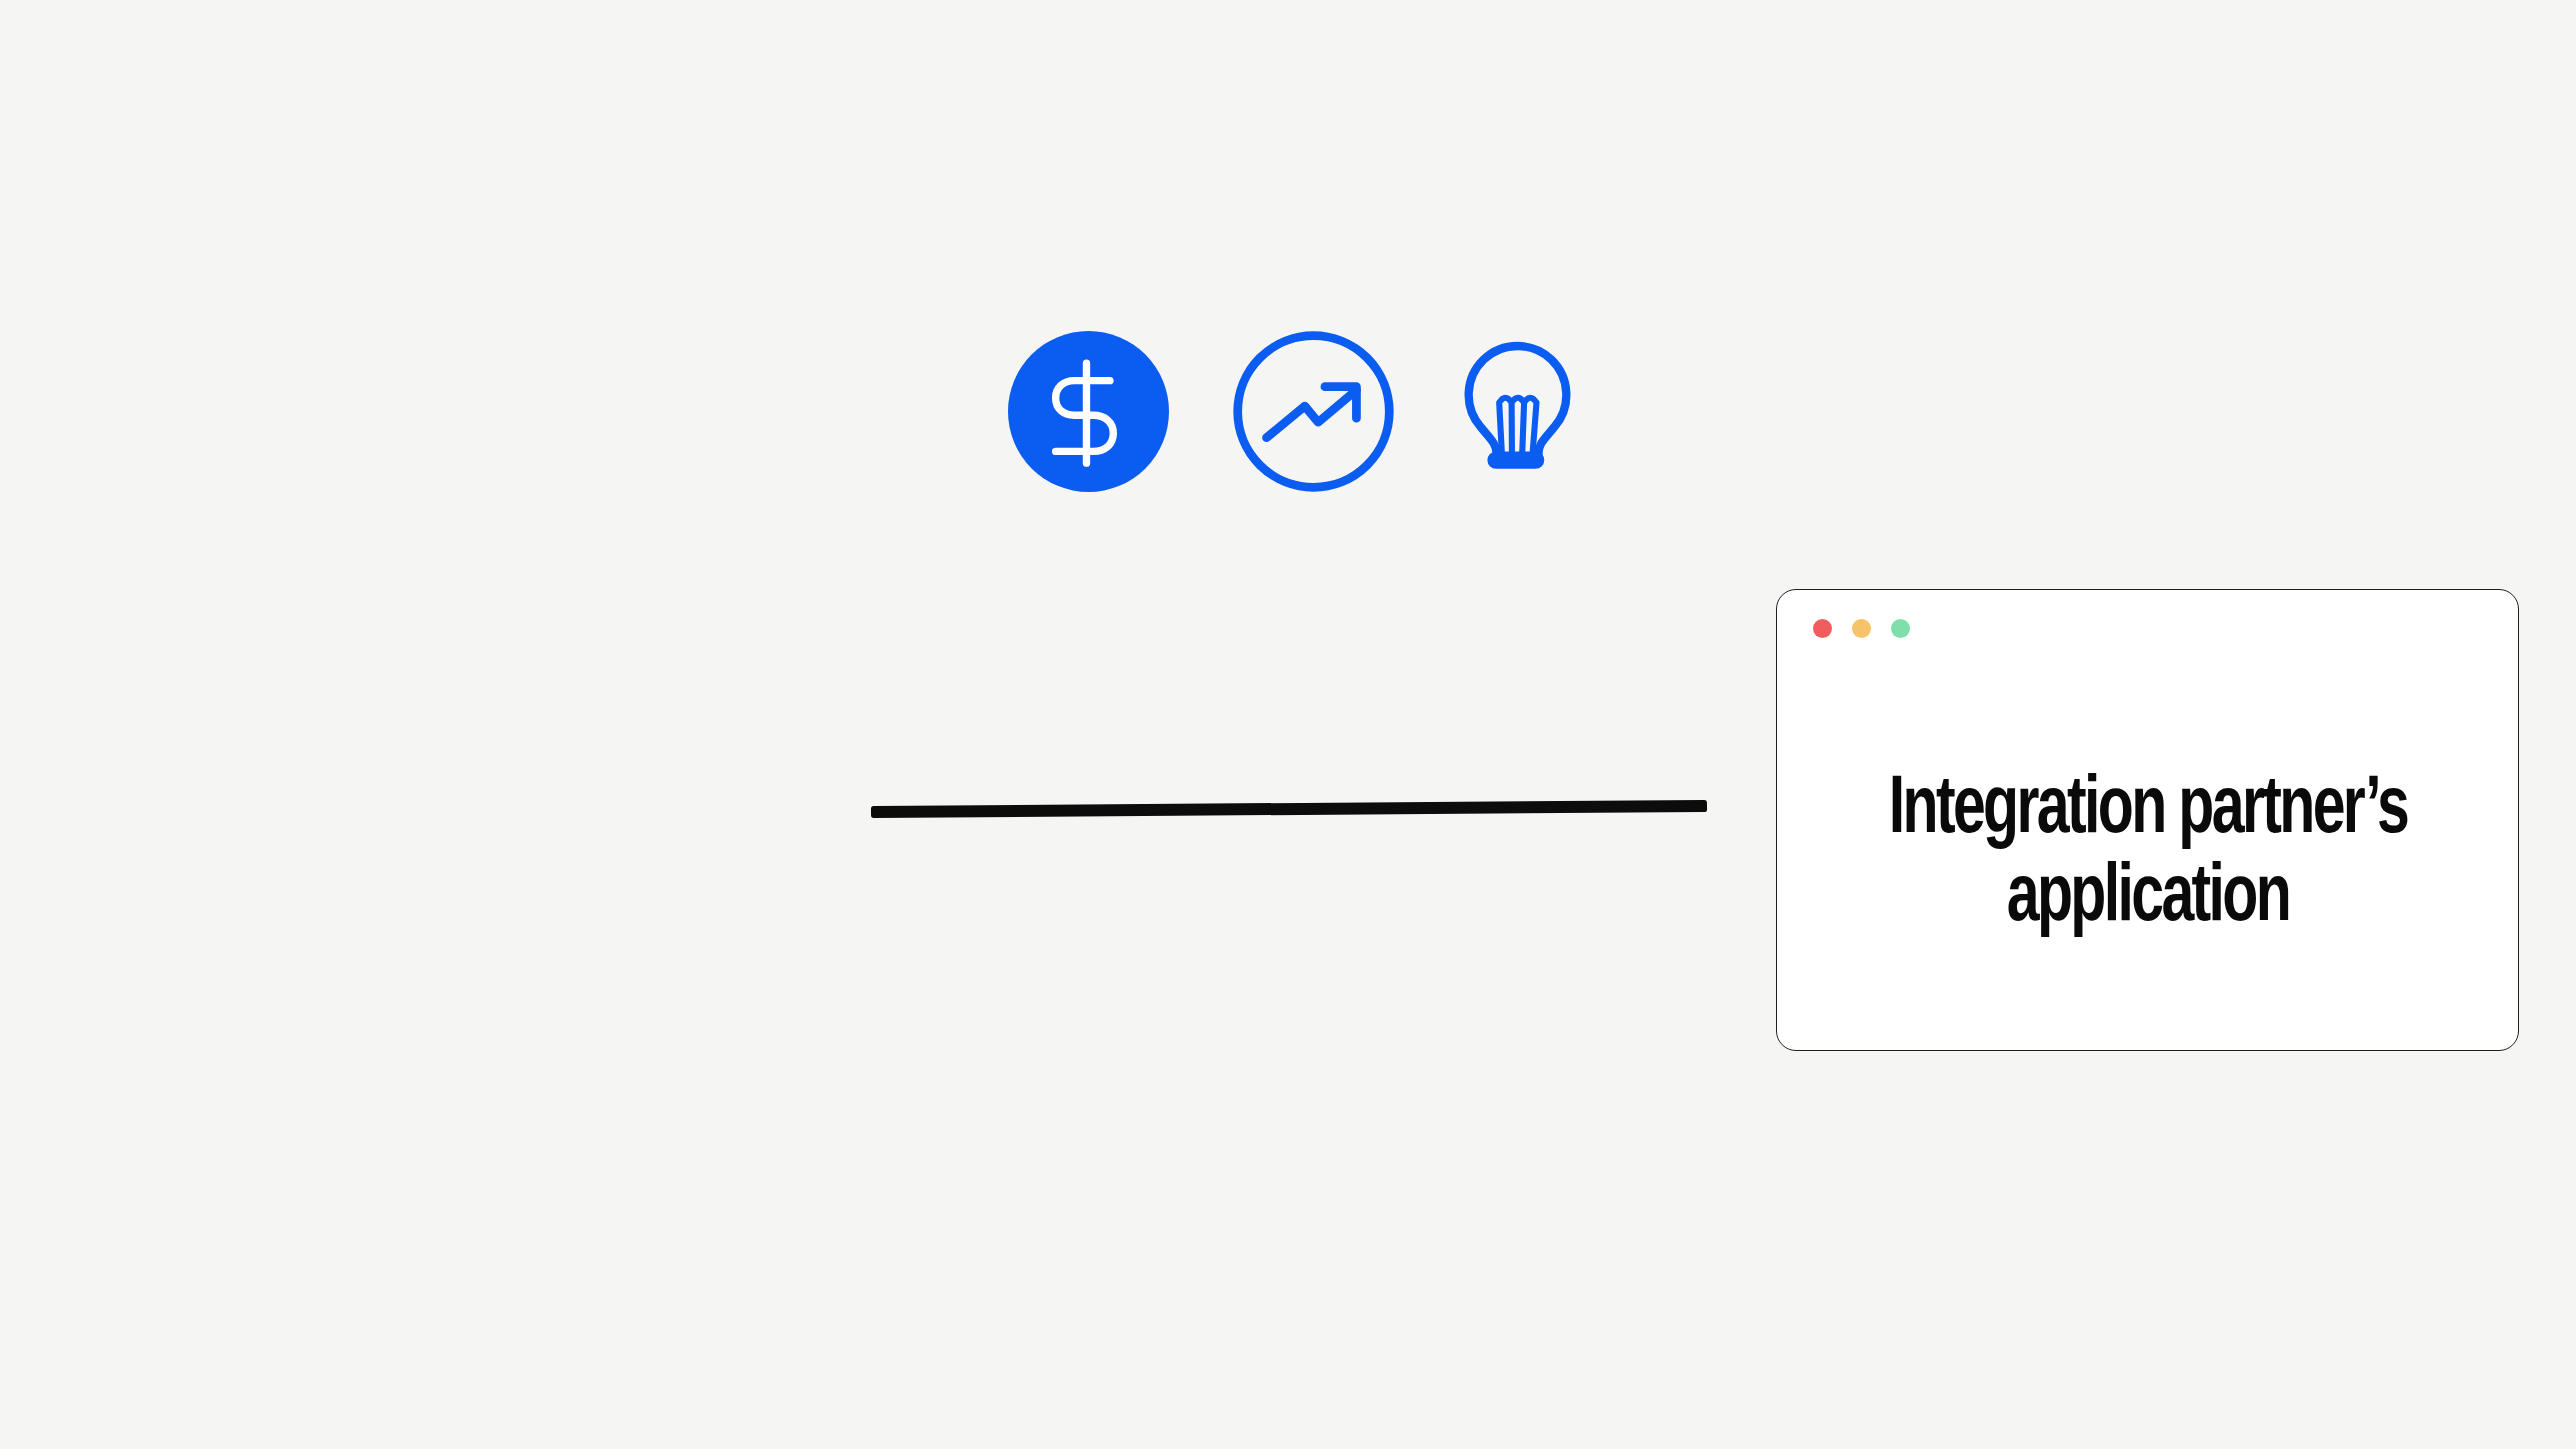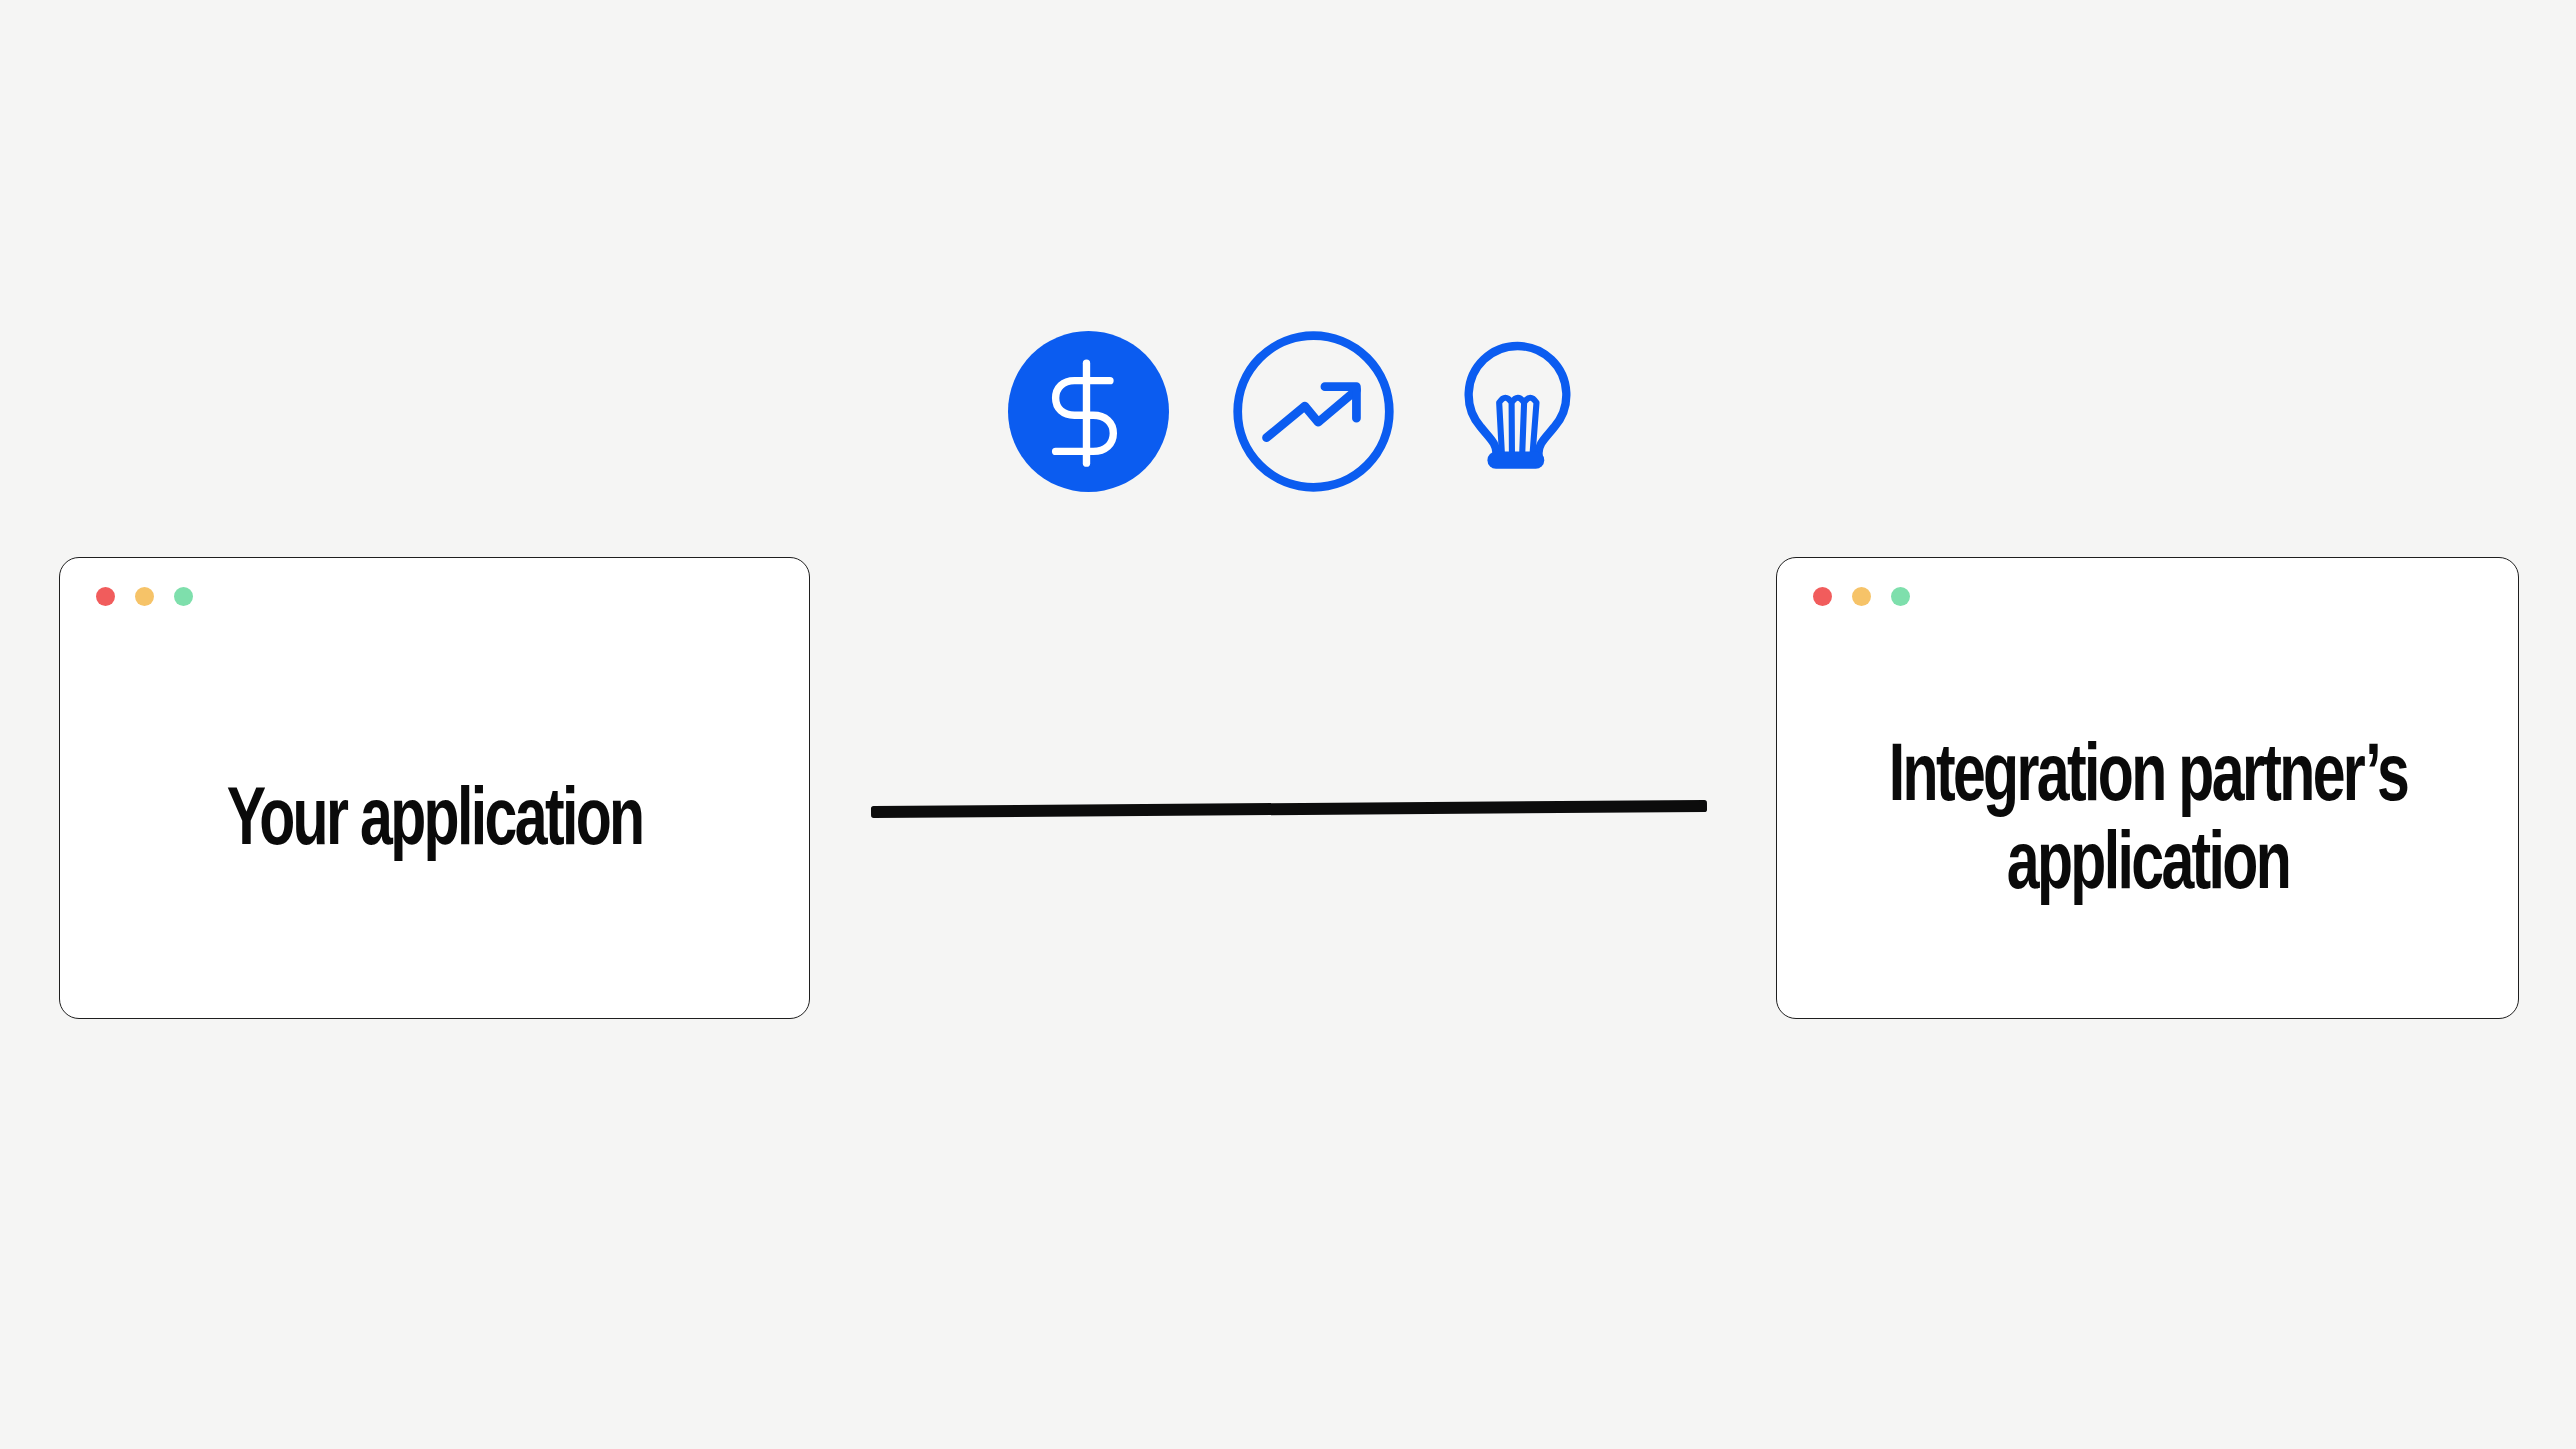--- a/index.html
+++ b/index.html
@@ -26,21 +26,21 @@
   .window{
     position:absolute;
     background:#FFFFFF;
     border:1.7px solid var(--win-border);
     border-radius:20px;
     display:flex;
     align-items:center;
     justify-content:center;
   }
   .window--left{left:59px;top:557px;width:751px;height:462px;}
-  .window--right{left:1776px;top:557px;width:743px;height:462px;}
+  .window--right{left:1776px;top:589px;width:743px;height:462px;}
   .traffic-lights{
     position:absolute;
     left:36px;top:29px;
     display:flex;gap:20px;
   }
   .dot{width:19px;height:19px;border-radius:50%;}
   .dot--red{background:var(--dot-red);}
   .dot--yellow{background:var(--dot-yellow);}
   .dot--green{background:var(--dot-green);}
   .window-title{
@@ -87,28 +87,20 @@
   </svg>
 
   <svg class="icon icon--bulb" viewBox="0 0 100 128" aria-hidden="true">
     <path d="M31,113 C32,103 24,97 17,88 A44,44 0 1 1 83,88 C76,97 68,103 69,113" fill="none" stroke="var(--accent)" stroke-width="7.5" stroke-linecap="round" stroke-linejoin="round"></path>
     <path d="M36,113 L33.5,66 q5.6,-9 11.2,0 q5.6,-9 11.2,0 q5.6,-9 11.2,0 L63.5,113 M44.7,67 L45,113 M55.9,67 L54.2,113" fill="none" stroke="var(--accent)" stroke-width="5.5" stroke-linecap="round" stroke-linejoin="round"></path>
     <rect x="22.9" y="110" width="51.2" height="15.5" rx="7.7" fill="var(--accent)"></rect>
   </svg>
 
   <div class="connector"></div>
 
-  <div class="window window--left">
-    <div class="traffic-lights">
-      <span class="dot dot--red"></span>
-      <span class="dot dot--yellow"></span>
-      <span class="dot dot--green"></span>
-    </div>
-    <div class="window-title">Your application</div>
-  </div>
 
   <div class="window window--right">
     <div class="traffic-lights">
       <span class="dot dot--red"></span>
       <span class="dot dot--yellow"></span>
       <span class="dot dot--green"></span>
     </div>
     <div class="window-title">
       <div>Integration partner’s</div>
       <div>application</div>

